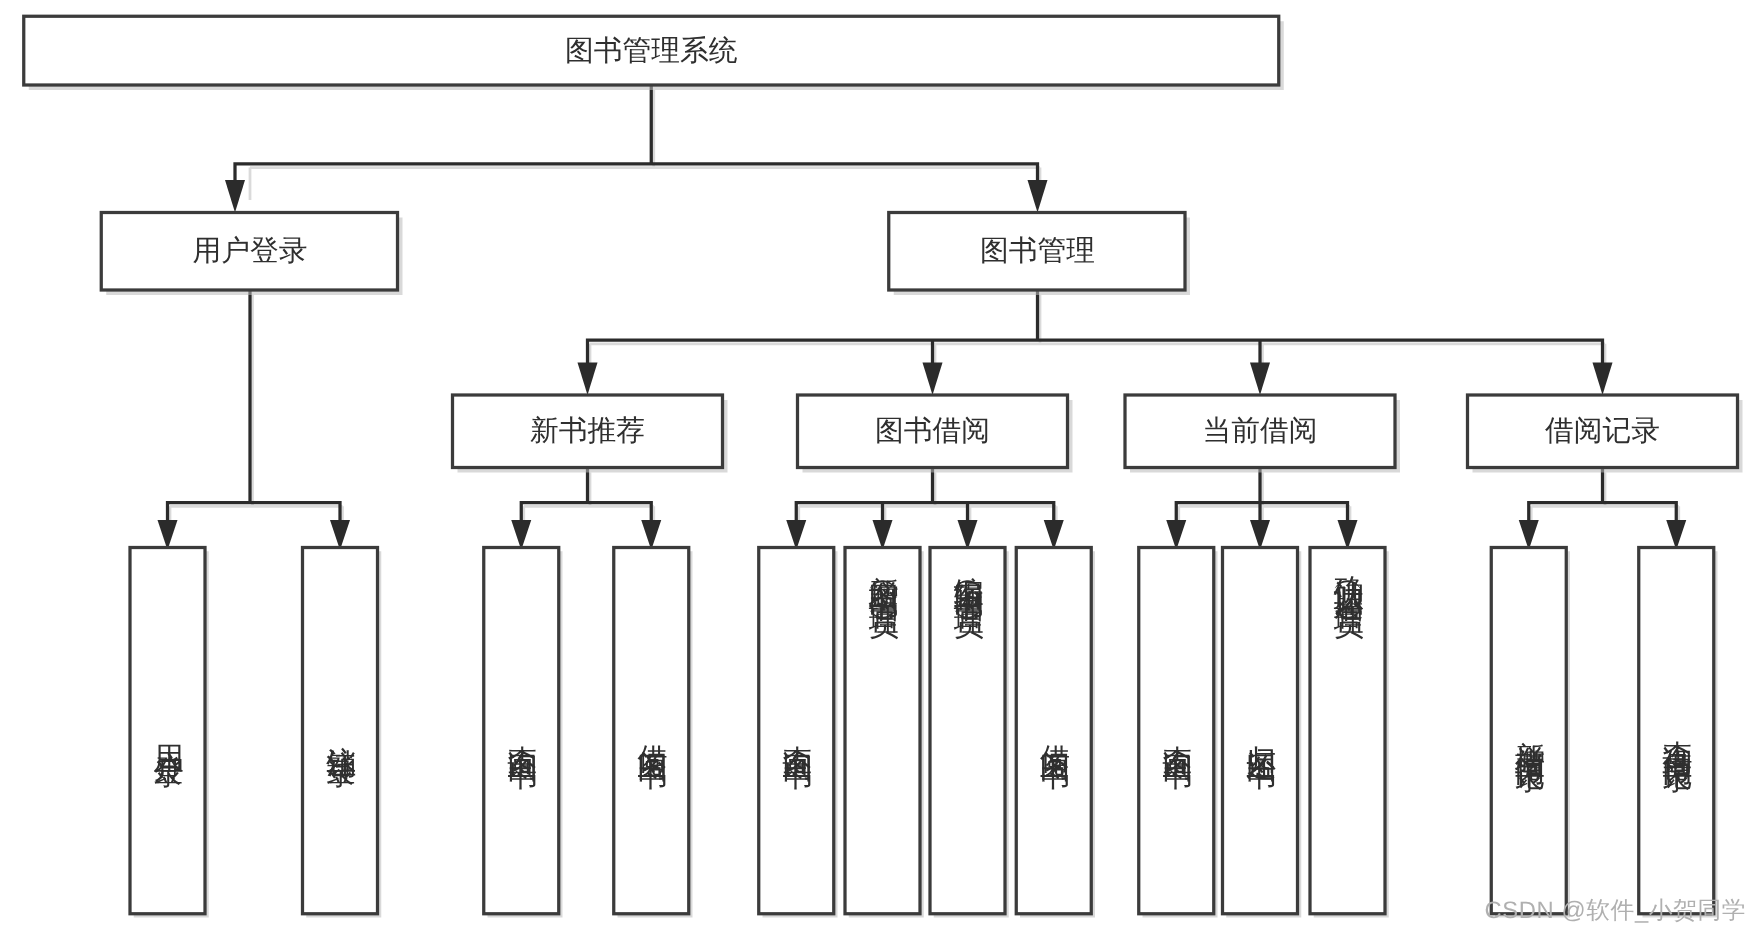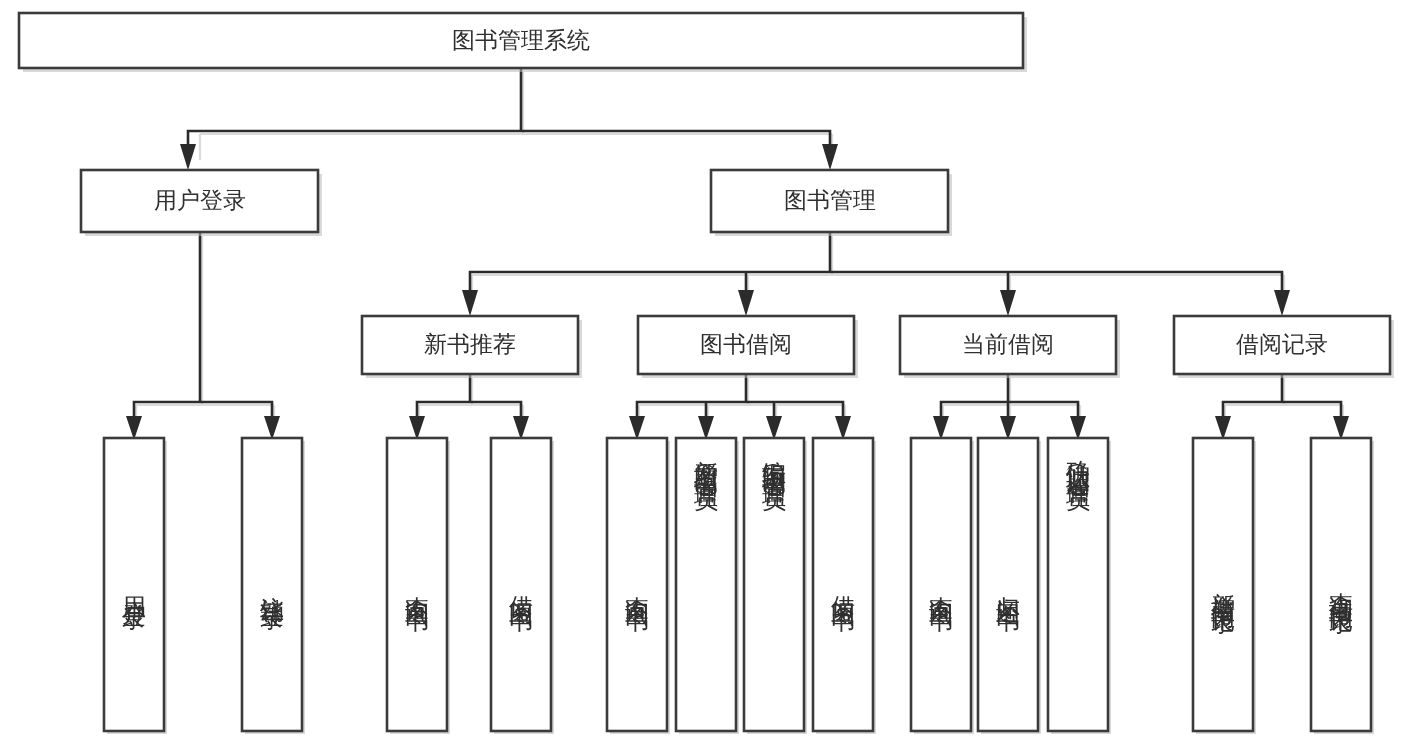--- a/index.html
+++ b/index.html
@@ -242,13 +242,14 @@
   <div class="vert-label-wrap" style="left:1048px; top:441px; width:60px; height:287px; align-items:flex-start;">
     <span class="vert-label">确认归还（管理员）</span>
   </div>
   <div class="vert-label-wrap" style="left:1193px; top:438px; width:60px; height:293px;">
     <span class="vert-label">新增借阅记录</span>
   </div>
   <div class="vert-label-wrap" style="left:1311px; top:438px; width:60px; height:293px;">
     <span class="vert-label">查询借阅记录</span>
   </div>
 
+  <div class="watermark">CSDN @软件_小贺同学</div>
 </div>
 
 </body></html>

